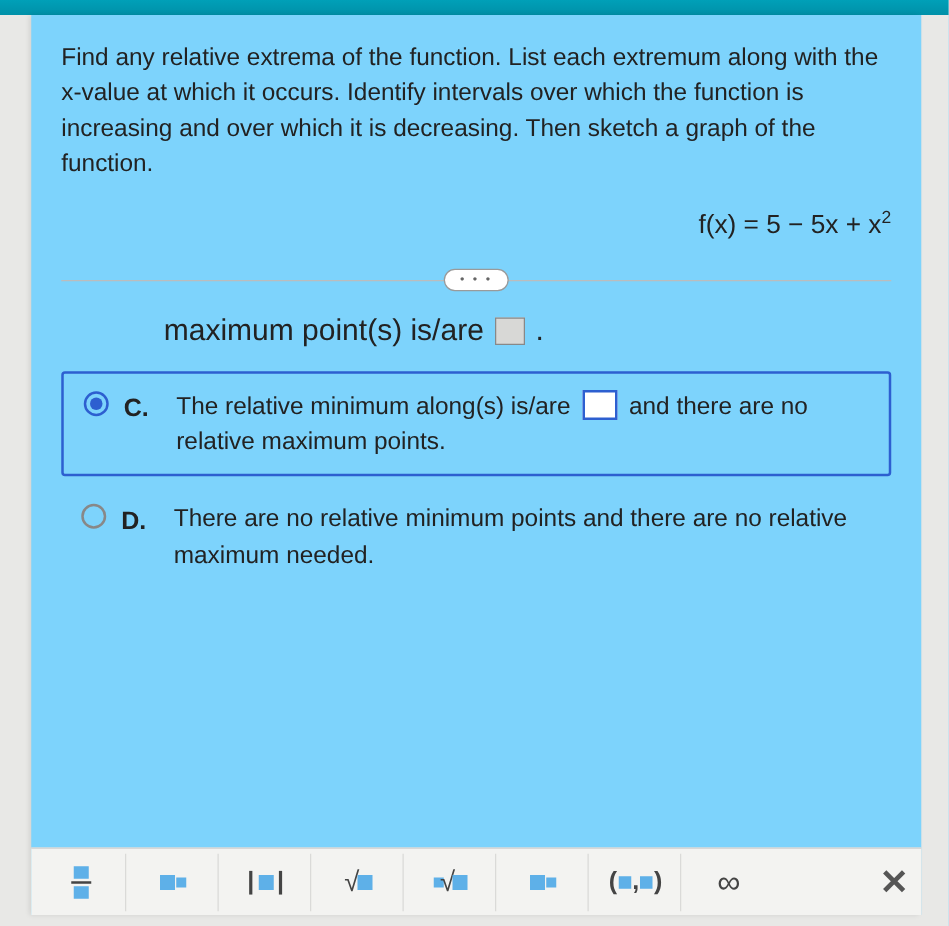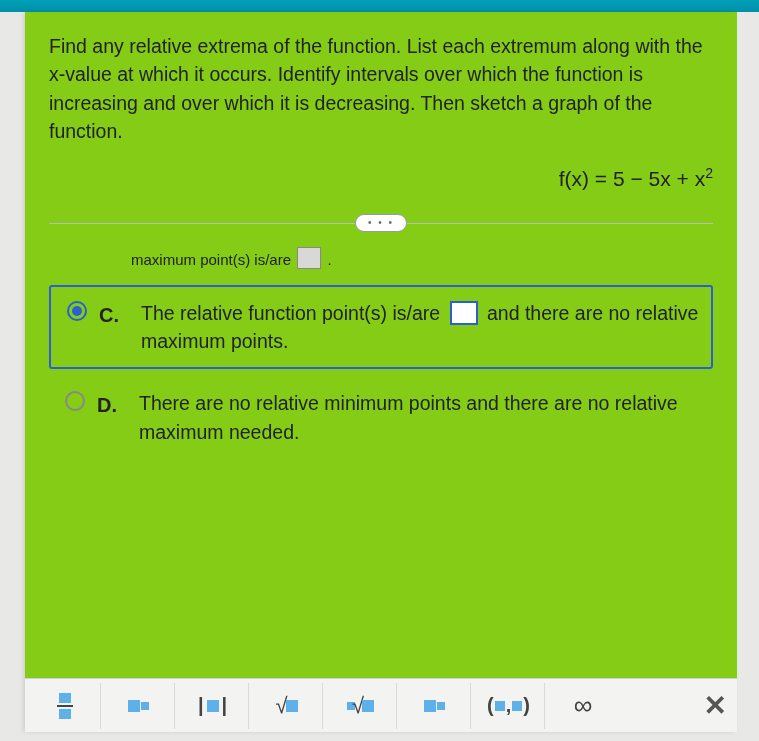--- a/index.html
+++ b/index.html
@@ -1,26 +1,26 @@
 <!DOCTYPE html>
 <html><head>
 <meta charset="utf-8">
 <style>
 * { box-sizing: border-box; margin: 0; padding: 0; }
 body { font-family: Arial, Helvetica, sans-serif; background: #e8e8e6; width: 759px; height: 741px; overflow: hidden; position: relative; }
 .topbar { height: 12px; background: linear-gradient(#00a0b8,#0090a8); }
-.card { background: #84cc16; margin: 0 0 0 25px; width: 712px; height: 720px; position: relative; box-shadow: -2px 0 4px rgba(0,0,0,.1); }
+.card { background: #7dd3fc; margin: 0 0 0 25px; width: 712px; height: 720px; position: relative; box-shadow: -2px 0 4px rgba(0,0,0,.1); }
 .prompt { padding: 20px 24px 0 24px; font-size: 19.5px; line-height: 1.45; color: #222; }
 .formula { padding: 20px 24px 18px 48px; font-size: 21px; color: #222; text-align: right; }
 .formula sup { font-size: 14px; vertical-align: super; }
 .sep-wrap { position: relative; height: 28px; margin: 0 24px; }
 .sep-line { position: absolute; left: 0; right: 0; top: 50%; border-top: 1.5px solid #bcbcbc; }
 .sep-pill { position: absolute; left: 50%; top: 50%; transform: translate(-50%,-50%); width: 52px; height: 18px; border: 1.5px solid #9a9a9a; border-radius: 10px; background: #fff; display: flex; align-items: center; justify-content: center; letter-spacing: 2px; color: #666; font-size: 10px; line-height: 1; }
 .content { padding: 10px 20px 0 20px; }
-.block { padding-left: 86px; padding-right: 6px; margin-bottom: 14px; font-size: 15px; line-height: 1.45; color: #222; position: relative; }
+.block { padding-left: 86px; padding-right: 6px; margin-bottom: 14px; font-size: 24px; line-height: 1.45; color: #222; position: relative; }
 .small-box { display: inline-block; width: 24px; height: 22px; border: 1.5px solid #888; background: #d8d8d6; vertical-align: -4px; margin: 0 2px; }
 .choice-c { border: 2.5px solid #2d5fd0; border-radius: 3px; padding: 12px 8px 12px 18px; margin: 0 4px 14px 4px; position: relative; font-size: 19.5px; line-height: 1.45; color: #222; }
 .radio { position: absolute; left: 20px; top: 14px; width: 20px; height: 20px; border-radius: 50%; border: 2px solid #2d5fd0; display: flex; align-items: center; justify-content: center; }
 .radio.sel::after { content: ""; width: 10px; height: 10px; background: #2d5fd0; border-radius: 50%; }
 .choice-c .radio { left: 16px; }
 .letter { position: absolute; left: 48px; top: 14px; font-weight: bold; font-size: 20px; }
 .choice-c .body { padding-left: 72px; padding-right: 4px; }
 .input-box { display: inline-block; width: 28px; height: 24px; border: 2px solid #2d5fd0; background: #fff; vertical-align: -5px; margin: 0 4px; }
 .choice-d { position: relative; padding: 6px 8px 6px 18px; margin: 0 4px 0 4px; font-size: 19.5px; line-height: 1.45; color: #222; }
 .choice-d .radio { border-color: #888; left: 16px; top: 8px; }
@@ -64,21 +64,21 @@
     <div class="block">
       <span>maximum point(s) is/are </span>
       <span class="small-box"></span>
       <span> .</span><br>
     </div>
 
     <div class="choice-c">
       <div class="radio sel"></div>
       <div class="letter">C.</div>
       <div class="body">
-        <span>The relative function point(s) is/are </span>
+        <span>The relative minimum along(s) is/are </span>
         <span class="input-box"></span>
         <span> and there are no relative maximum points.</span><br>
       </div>
     </div>
 
     <div class="choice-d">
       <div class="radio"></div>
       <div class="letter">D.</div>
       <div class="body">There are no relative minimum points and there are no relative maximum needed.</div>
     </div>

